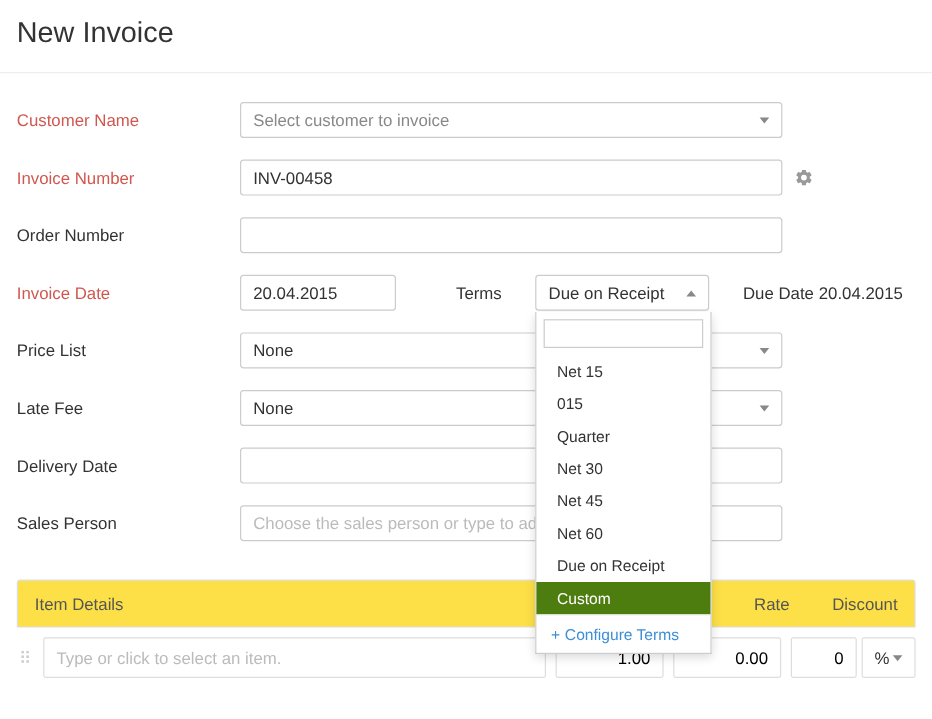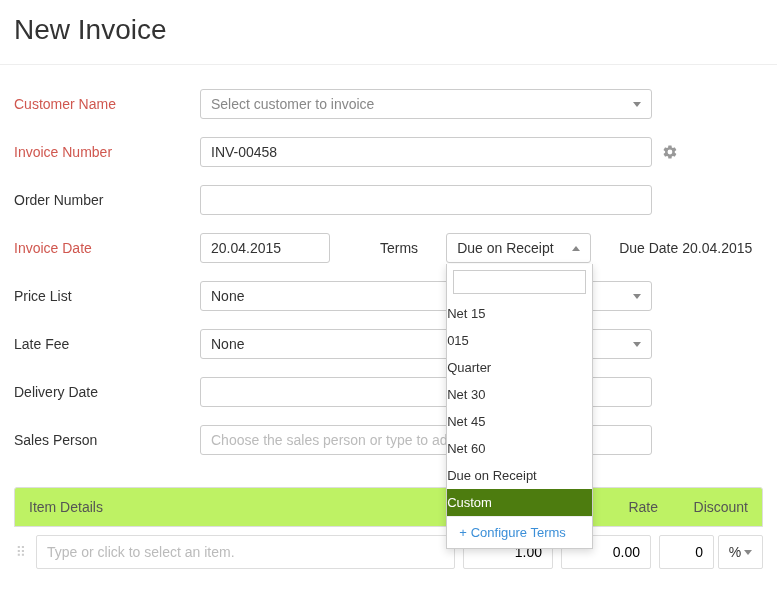--- a/index.html
+++ b/index.html
@@ -1,17 +1,17 @@
 <!DOCTYPE html>
 <html><head>
 <meta charset="utf-8">
 <style>
 * { box-sizing: border-box; margin: 0; padding: 0; }
 body { font-family: -apple-system, "Helvetica Neue", Arial, sans-serif; font-size: 14px; color: #333; background: #fff; width: 777px; }
-.page-title { font-size: 28px; font-weight: 400; color: #333; padding: 14px 14px 18px; }
+.page-title { font-size: 24px; font-weight: 400; color: #333; padding: 14px 14px 18px; }
 .divider { border-bottom: 1px solid #eee; }
 .form-area { padding: 24px 14px 14px; }
 .form-row { display: flex; align-items: center; margin-bottom: 18px; position: relative; }
 .label { width: 186px; font-size: 14px; flex-shrink: 0; }
 .label.req { color: #d0574f; }
 .input, .select { height: 30px; border: 1px solid #ccc; border-radius: 3px; padding: 0 10px; font-size: 14px; color: #333; background: #fff; }
 .input::placeholder { color: #bbb; }
 .select { display: flex; align-items: center; justify-content: space-between; cursor: pointer; }
 .select-placeholder { color: #888; }
 .w-full { width: 452px; }
@@ -20,26 +20,26 @@
 .inline-label { margin: 0 28px 0 50px; }
 .due-label { margin-left: 28px; margin-right: 4px; white-space: nowrap; }
 .due-val { white-space: nowrap; }
 .chevron { width: 0; height: 0; border-left: 4px solid transparent; border-right: 4px solid transparent; display: inline-block; }
 .chevron.down { border-top: 5px solid #888; }
 .chevron.up { border-bottom: 5px solid #888; }
 .terms-select { width: 145px; position: relative; }
 .dropdown { position: absolute; top: 30px; left: -1px; width: 147px; border: 1px solid #ccc; border-top: none; background: #fff; box-shadow: 0 3px 8px rgba(0,0,0,0.15); z-index: 10; }
 .dropdown-search { padding: 6px; }
 .dropdown-search input { width: 100%; height: 24px; border: 1px solid #ccc; padding: 0 4px; }
-.dropdown-item { padding: 6px 0; cursor: pointer; font-size: 13px; }
+.dropdown-item { padding: 6px 17px; cursor: pointer; font-size: 13px; }
 .dropdown-item.highlight { background: #4d7c0f; color: #fff; }
 .dropdown-configure { padding: 8px 12px; color: #3b8fd8; cursor: pointer; border-top: 1px solid #eee; font-size: 13px; }
 .dropdown-configure .plus { margin-right: 4px; }
 .item-section { padding: 0 14px; }
-.item-header { display: flex; background: #bef264; border: 1px solid #ddd; border-radius: 3px 3px 0 0; height: 40px; align-items: center; padding: 0 14px; font-size: 14px; color: #555; }
+.item-header { display: flex; background: #fde047; border: 1px solid #ddd; border-radius: 3px 3px 0 0; height: 40px; align-items: center; padding: 0 14px; font-size: 14px; color: #555; }
 .item-header .h-details { flex: 1; }
 .item-header .h-rate { width: 70px; text-align: right; }
 .item-header .h-discount { width: 90px; text-align: right; }
 .item-row { display: flex; align-items: center; padding: 8px 0; gap: 8px; }
 .drag-handle { width: 14px; color: #ccc; font-size: 14px; cursor: grab; text-align: center; }
 .item-input { flex: 1; height: 34px; border: 1px solid #ddd; border-radius: 2px; padding: 0 10px; font-size: 14px; }
 .item-input::placeholder { color: #bbb; }
 .num-input { width: 90px; height: 34px; border: 1px solid #ddd; border-radius: 2px; padding: 0 10px; text-align: right; font-size: 14px; }
 .disc-wrap { display: flex; gap: 4px; }
 .disc-wrap .num-input { width: 55px; }

